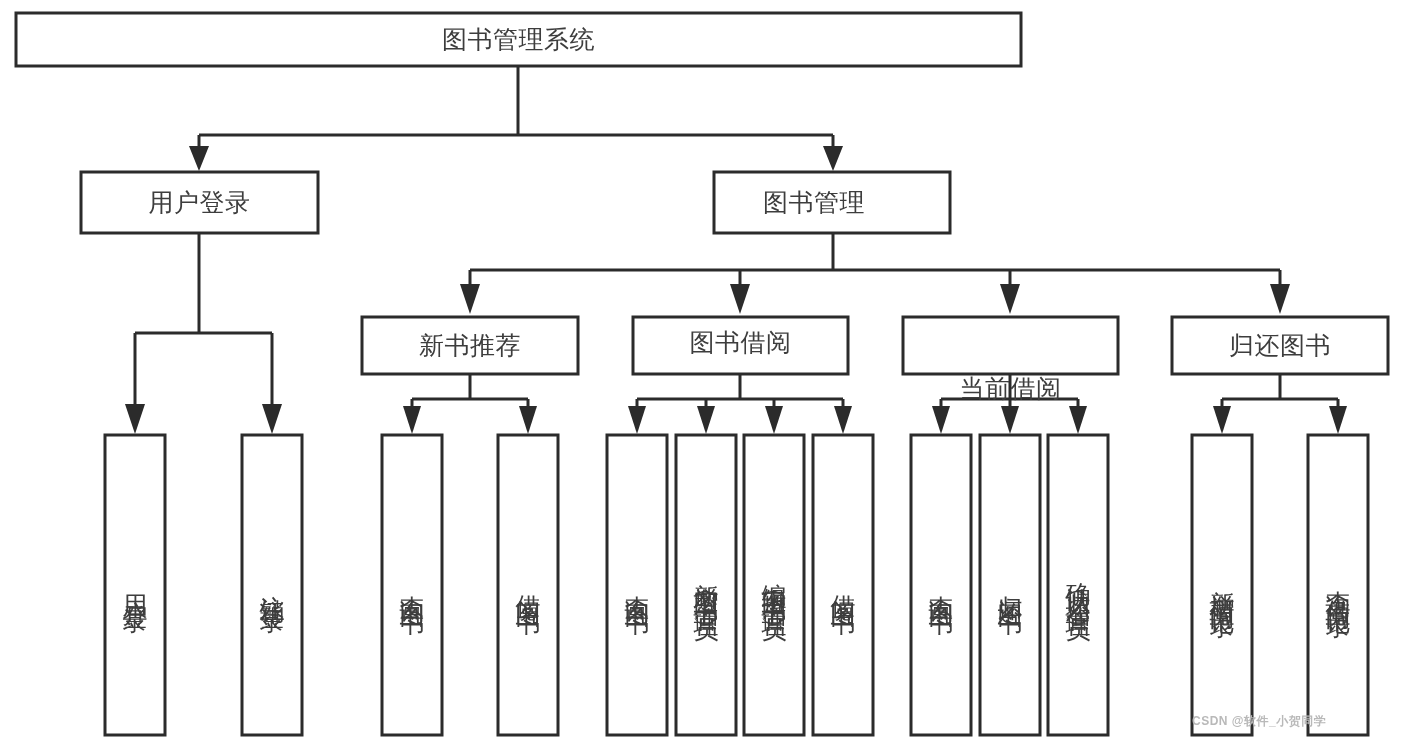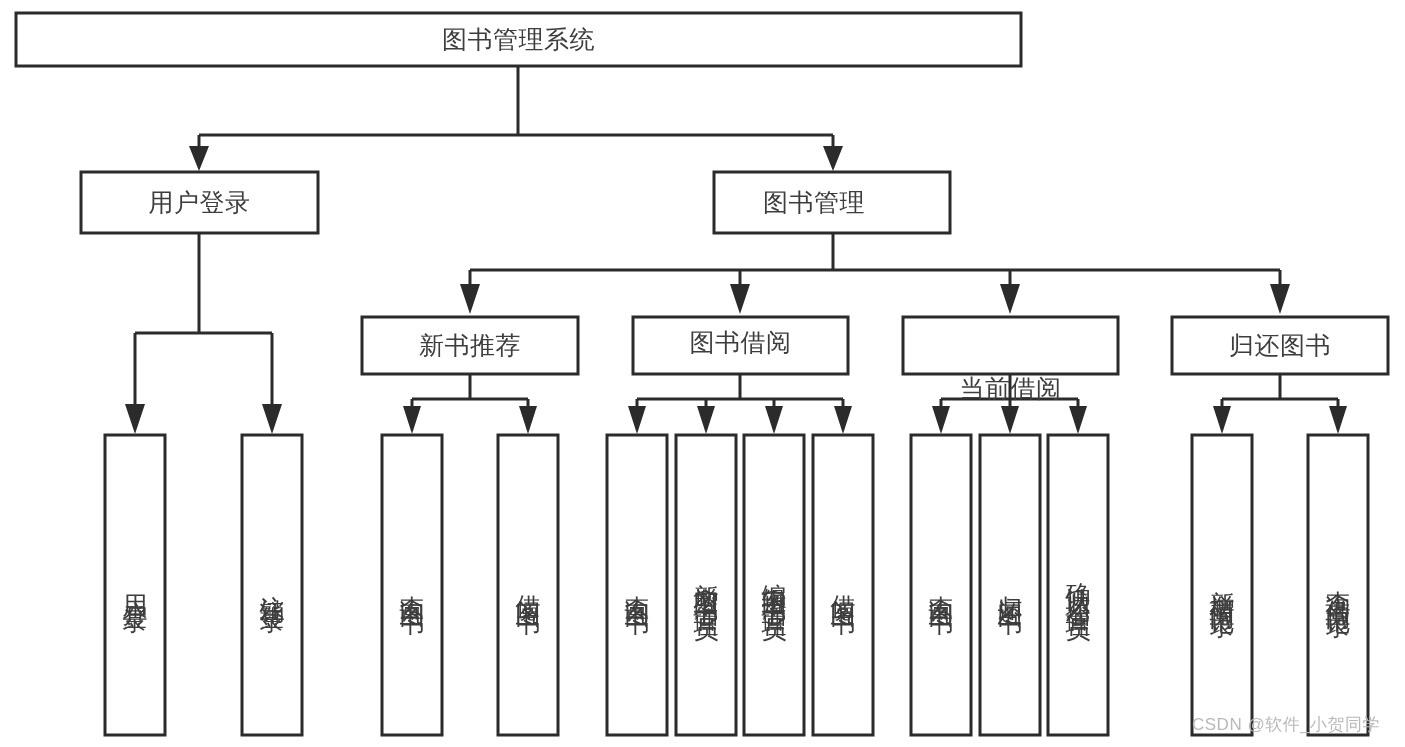--- a/index.html
+++ b/index.html
@@ -27,25 +27,26 @@
   .node-label.vert{
     writing-mode:vertical-rl;
     text-orientation:upright;
     font-size:25px;
     letter-spacing:5px;
     line-height:1.0;
   }
   .watermark{
     position:absolute;
     left:1192px;top:713px;
-    font-size:17px;
+    font-size:12px;
     color:#b9b9b9;
     font-family:"Liberation Sans","DejaVu Sans",sans-serif;
     white-space:nowrap;
     letter-spacing:0.5px;
+    font-weight:bold;
   }
 </style>
 </head>
 <body>
 
 <div id="diagram-root">
 
   <svg class="canvas" viewBox="0 0 1405 747">
     <defs></defs>
 

